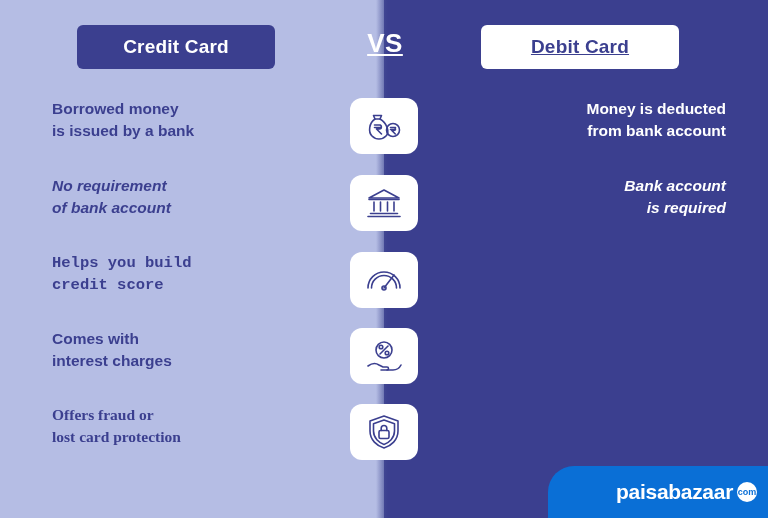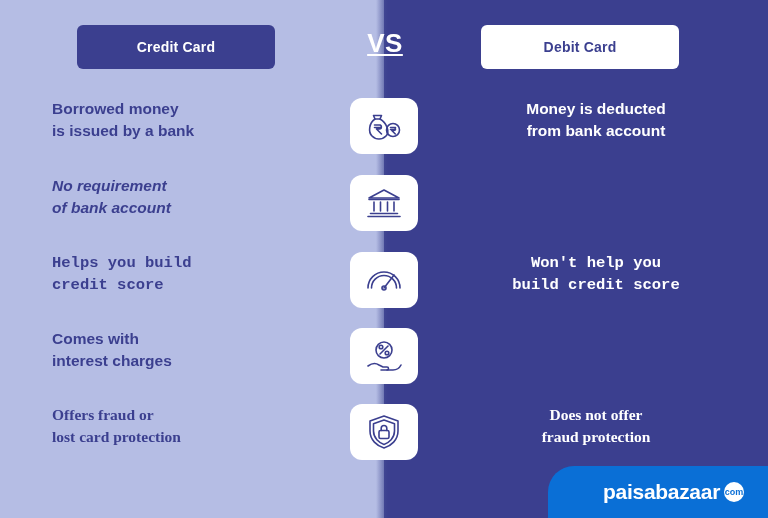--- a/index.html
+++ b/index.html
@@ -25,62 +25,62 @@
   }
   .bg-seam{
     position:absolute;left:376px;top:0;width:16px;height:518px;
     background:linear-gradient(to right, rgba(90,100,170,0) 0%, rgba(70,78,150,0.55) 45%, rgba(59,63,143,0.95) 75%, rgba(59,63,143,1) 100%);
   }
 
   
   .hdr{
     position:absolute;top:25px;height:44px;border-radius:6px;
     display:flex;align-items:center;justify-content:center;
-    font-size:14px;font-weight:bold;letter-spacing:.2px;
+    font-size:19px;font-weight:bold;letter-spacing:.2px;
   }
   .hdr-left{
     left:77px;width:198px;background:#3b3f8f;color:#ffffff;
   }
   .hdr-right{
-    left:481px;width:198px;background:#ffffff;color:#3b3f8f;
+    left:481px;width:198px;background:#ffffff;color:#3b3f8f;text-decoration:underline;
   }
   .vs{
     position:absolute;left:355px;top:28px;width:60px;
     text-align:center;color:#ffffff;font-size:26px;font-weight:bold;
     letter-spacing:.5px;
     text-decoration:underline;
   }
 
   
   .row{
     position:absolute;left:0;width:768px;height:76px;
   }
   .txt{
     position:absolute;top:0;width:240px;
     font-size:15.5px;font-weight:bold;line-height:22px;
   }
   .txt-left{
     left:52px;width:250px;text-align:left;color:#3b3f8f;
   }
   .txt-right{
-    left:466px;width:260px;text-align:center;color:#ffffff;
+    left:466px;width:260px;text-align:right;color:#ffffff;
   }
   .icon-box{
     position:absolute;left:350px;top:0;width:68px;height:56px;
     background:#ffffff;border-radius:12px;
     display:flex;align-items:center;justify-content:center;
   }
   .icon-box svg{display:block;}
 
   
   .logo{
     position:absolute;right:0;bottom:0;width:220px;height:52px;
     background:#0a6fd6;
     display:flex;align-items:center;justify-content:flex-end;
-    padding-right:24px;box-sizing:border-box;
+    padding-right:11px;box-sizing:border-box;
     border-top-left-radius:26px;
   }
   .logo-text{
     color:#ffffff;font-size:21px;font-weight:bold;letter-spacing:-0.3px;
   }
   .logo-dot{
     display:inline-block;margin-left:4px;background:#ffffff;color:#0a6fd6;
     font-size:9px;font-weight:bold;border-radius:50%;
     width:20px;height:20px;line-height:20px;text-align:center;
     vertical-align:4px;
@@ -117,33 +117,33 @@
     <div class="txt txt-left">No requirement<br>of bank account</div>
     <div class="icon-box">
       <svg width="38" height="34" viewBox="0 0 38 34" fill="none" stroke="#3b3f8f" stroke-width="1.6" stroke-linecap="round" stroke-linejoin="round">
         <path d="M4 12 L19 4 L34 12 Z"></path>
         <path d="M4 13.5 h30"></path>
         <path d="M9 16 v9 M15.5 16 v9 M22.5 16 v9 M29 16 v9"></path>
         <path d="M5.5 27.5 h27"></path>
         <path d="M3 30.5 h32"></path>
       </svg>
     </div>
+    <div class="txt txt-right">Bank account<br>is required</div>
   </div>
 
   <div class="row" style="top:252px;font-family:Liberation Mono, monospace;">
     <div class="txt txt-left">Helps you build<br>credit score</div>
     <div class="icon-box">
       <svg width="40" height="32" viewBox="0 0 40 32" fill="none" stroke="#3b3f8f" stroke-width="1.6" stroke-linecap="round" stroke-linejoin="round">
         <path d="M4 24 A16 16 0 0 1 36 24"></path>
         <path d="M7.5 24 A12.5 12.5 0 0 1 32.5 24"></path>
         <path d="M20 24 L30 11"></path>
         <circle cx="20" cy="24" r="2"></circle>
       </svg>
     </div>
-    <div class="txt txt-right">Won't help you<br>build credit score</div>
   </div>
 
   <div class="row" style="top:328px;">
     <div class="txt txt-left">Comes with<br>interest charges</div>
     <div class="icon-box">
       <svg width="40" height="34" viewBox="0 0 40 34" fill="none" stroke="#3b3f8f" stroke-width="1.6" stroke-linecap="round" stroke-linejoin="round">
         <circle cx="20" cy="11" r="8"></circle>
         <circle cx="17" cy="8" r="1.8"></circle>
         <circle cx="23" cy="14" r="1.8"></circle>
         <path d="M24 7 L16 15"></path>
@@ -156,21 +156,20 @@
   <div class="row" style="top:404px;font-family:Liberation Serif, serif;">
     <div class="txt txt-left">Offers fraud or<br>lost card protection</div>
     <div class="icon-box">
       <svg width="34" height="36" viewBox="0 0 34 36" fill="none" stroke="#3b3f8f" stroke-width="1.6" stroke-linecap="round" stroke-linejoin="round">
         <path d="M17 2 L31 7 V17 C31 26 24 32 17 34 C10 32 3 26 3 17 V7 Z"></path>
         <path d="M17 6 L27.5 9.7 V17 C27.5 24 22 28.7 17 30.4 C12 28.7 6.5 24 6.5 17 V9.7 Z"></path>
         <rect x="12" y="16.5" width="10" height="8" rx="1.6"></rect>
         <path d="M14.2 16.5 v-2.2 a2.8 2.8 0 0 1 5.6 0 v2.2"></path>
       </svg>
     </div>
-    <div class="txt txt-right">Does not offer<br>fraud protection</div>
   </div>
 
   <div class="logo">
     <span class="logo-text">paisabazaar</span>
       <span class="logo-dot">com</span>
   </div>
 
 </div>
 
 </body></html>

